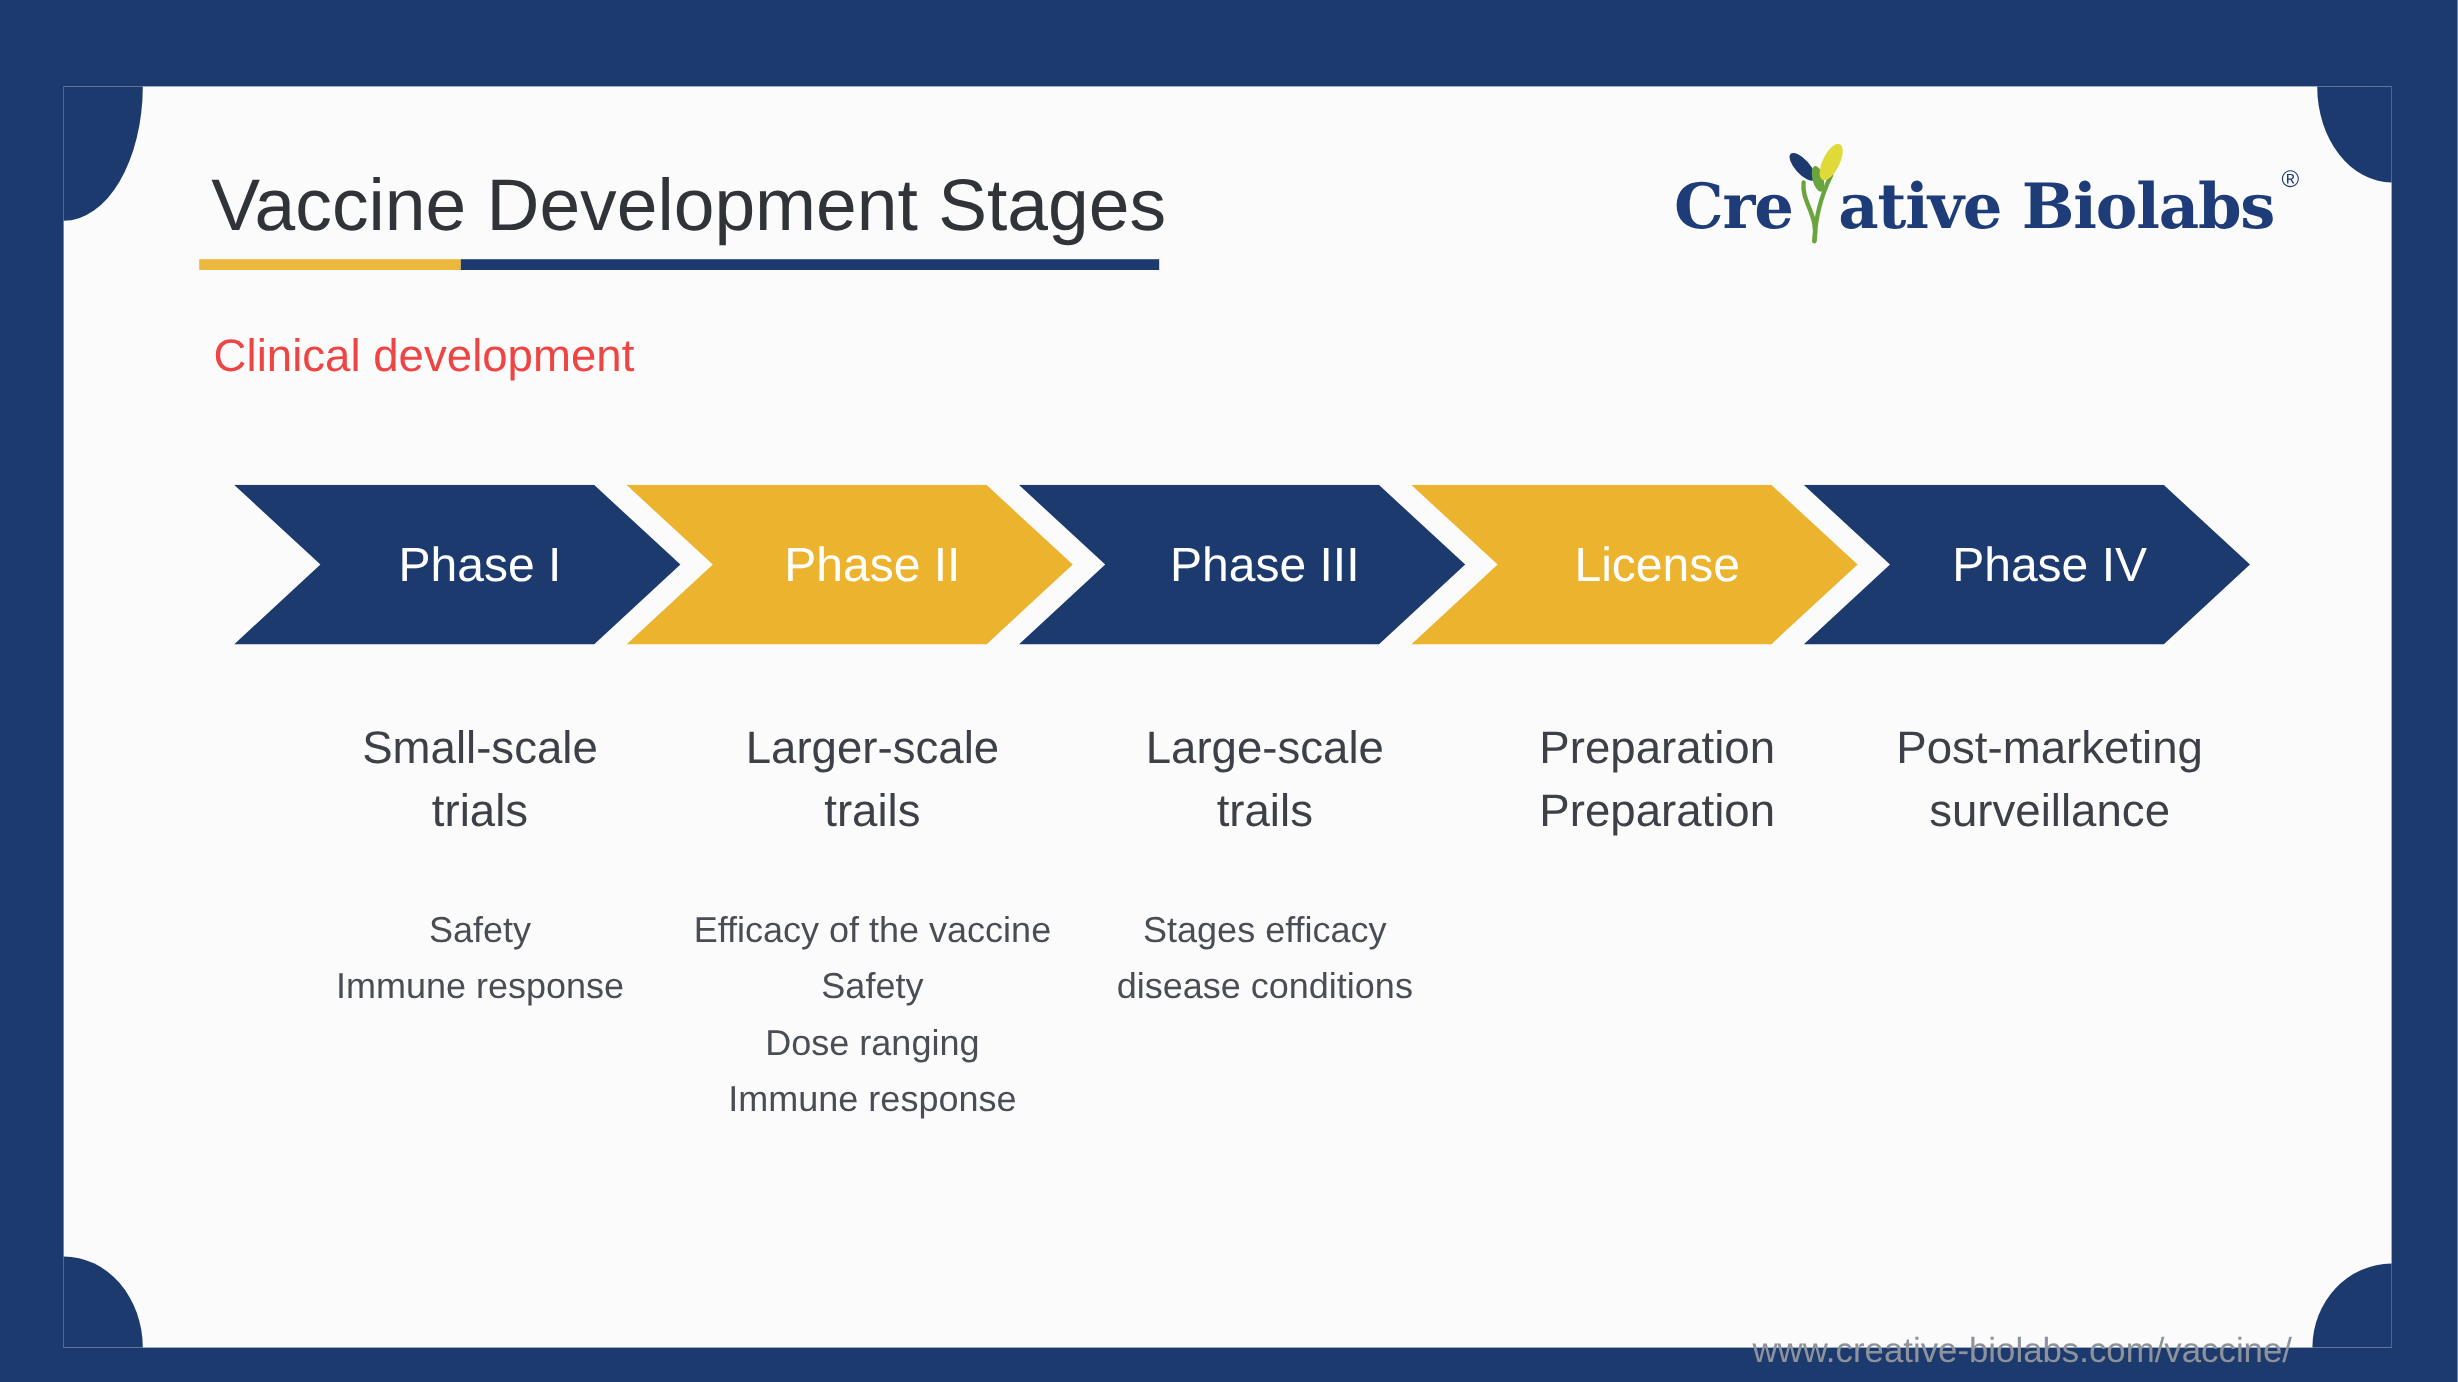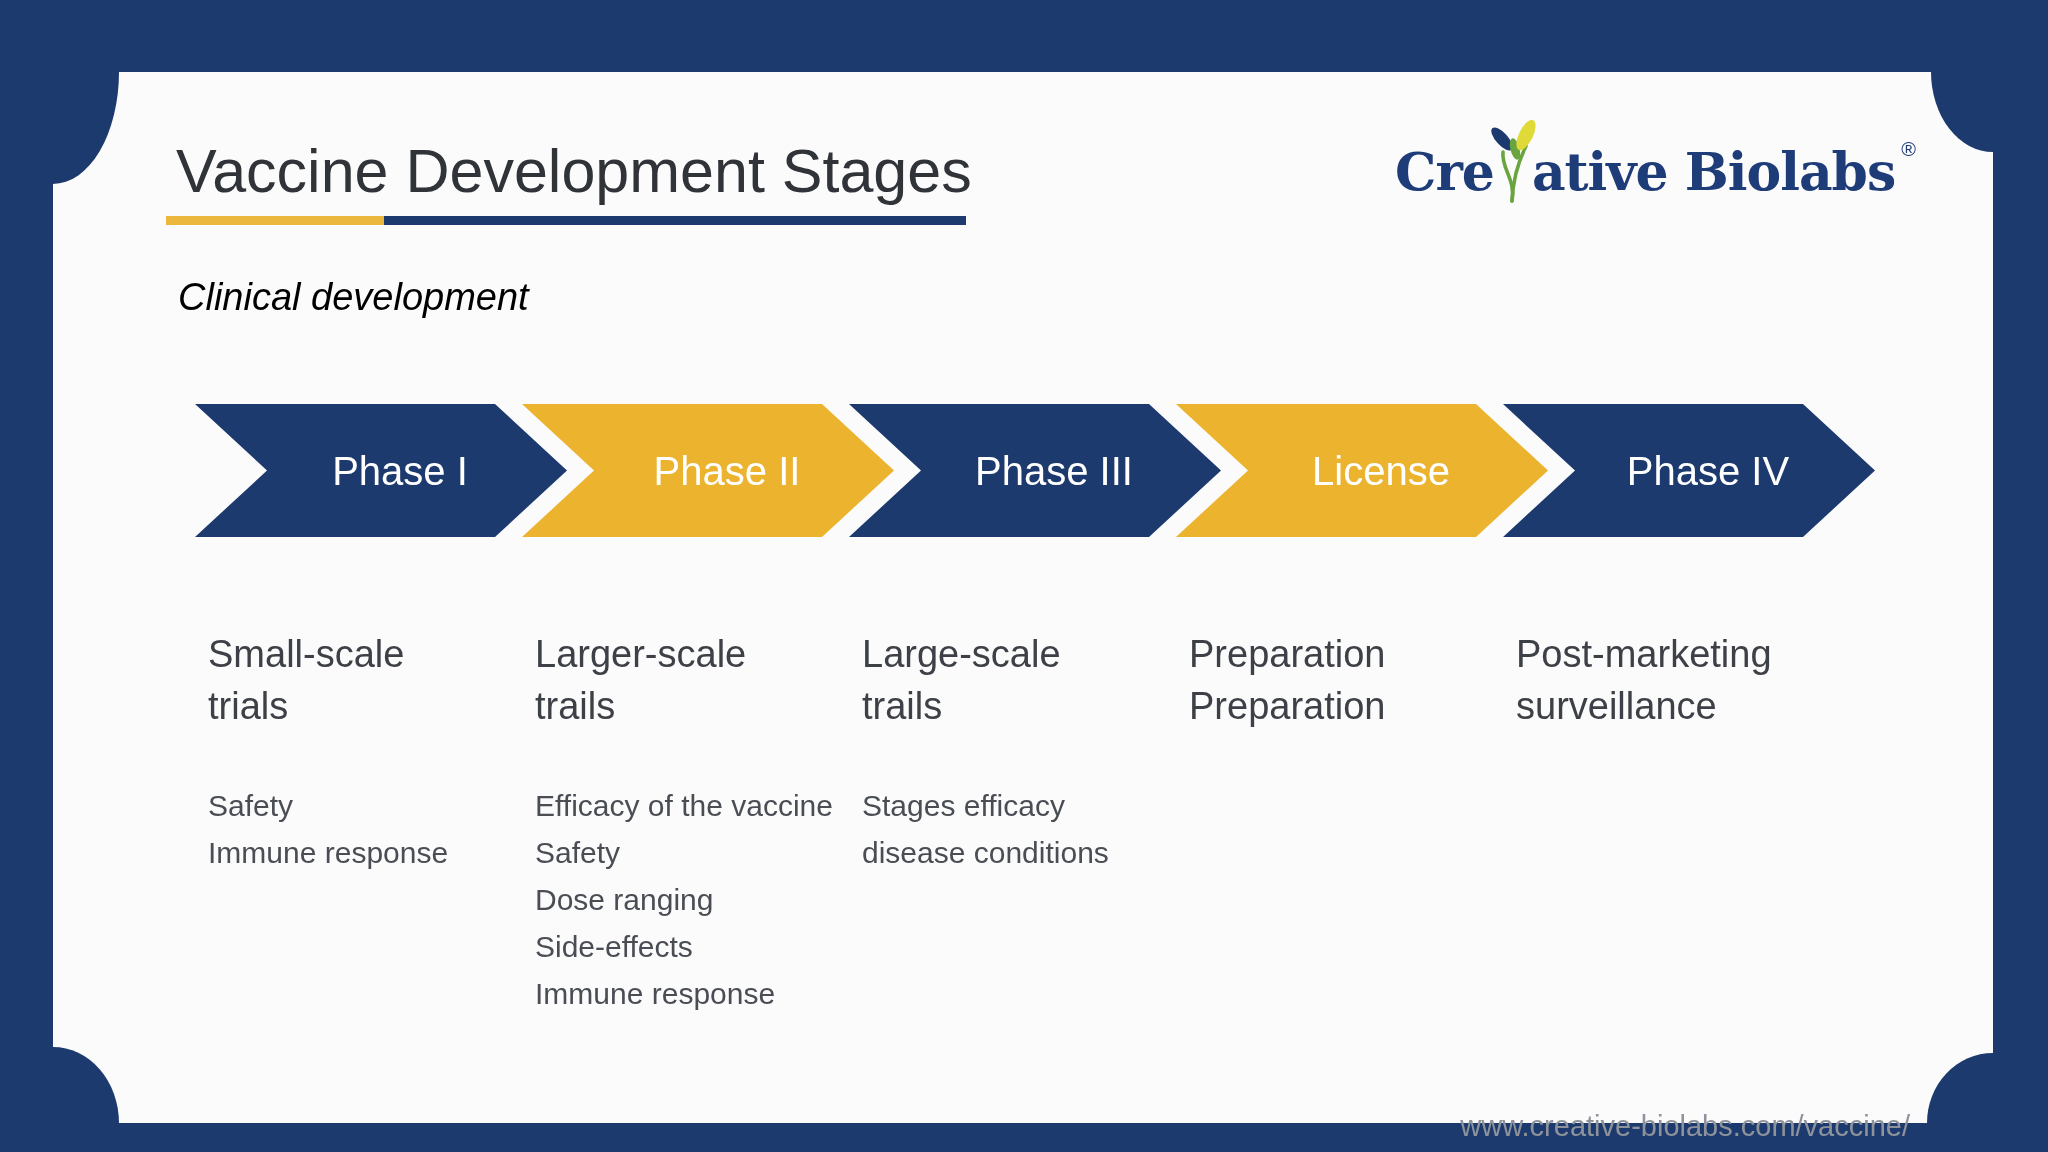--- a/index.html
+++ b/index.html
@@ -23,40 +23,40 @@
   .title{
     position:absolute;left:123px;top:64px;
     font-size:61px;font-weight:400;color:#303338;letter-spacing:0px;white-space:nowrap;
   }
   .title-rule{position:absolute;left:113px;top:144px;width:800px;height:9px;display:flex;}
   .title-rule .gold{width:218px;height:100%;background:#ecb73d;}
   .title-rule .navy{flex:1;height:100%;background:#1d3a6e;}
 
   .subtitle{
     position:absolute;left:125px;top:204px;
-    font-size:38px;color:#000000;font-style:italic;
+    font-size:38px;color:#ef4444;
   }
 
   .logo{position:absolute;top:46px;right:78px;text-align:left;}
   .logo-row{
     font-family:"DejaVu Serif",serif;font-weight:bold;
     font-size:52px;color:#1e3c78;letter-spacing:-1px;white-space:nowrap;line-height:1;
   }
   .logo-row .sprout{vertical-align:-12px;margin:0 -5px 0 -3px;overflow:visible;}
   .logo-row sup{font-size:20px;font-family:"Liberation Sans",sans-serif;font-weight:400;vertical-align:34px;margin-left:6px;color:#1e3c78;}
   .logo-sub{
     font-size:27px;font-weight:bold;font-style:italic;color:#27406f;
     padding-right:32px;margin-top:4px;
   }
 
   .stages-svg{position:absolute;left:142px;top:332px;}
   .stages-svg text{font-family:"Liberation Sans",sans-serif;font-size:40px;fill:#ffffff;}
 
   .stage-col{
-    position:absolute;top:556px;width:384px;text-align:left;
+    position:absolute;top:526px;width:384px;text-align:center;
   }
   .col-heading{font-size:38px;line-height:52px;color:#3d4046;}
   .col-details{margin-top:50px;font-size:30px;line-height:47px;color:#4a4e54;}
 
   .footer-url{
     position:absolute;right:83px;top:1038px;
     font-size:29px;color:#8e939b;
   }
 </style>
 </head>
@@ -114,21 +114,20 @@
       </div>
       <div class="stage-col" style="left: 482px;">
         <div class="col-heading">
           <div>Larger-scale</div>
           <div>trails</div>
         </div>
         <div class="col-details">
           <div>Efficacy of the vaccine</div>
           <div>Safety</div>
           <div>Dose ranging</div>
-          <div>Side-effects</div>
           <div>Immune response</div>
         </div>
       </div>
       <div class="stage-col" style="left: 809px;">
         <div class="col-heading">
           <div>Large-scale</div>
           <div>trails</div>
         </div>
         <div class="col-details">
           <div>Stages efficacy</div>

